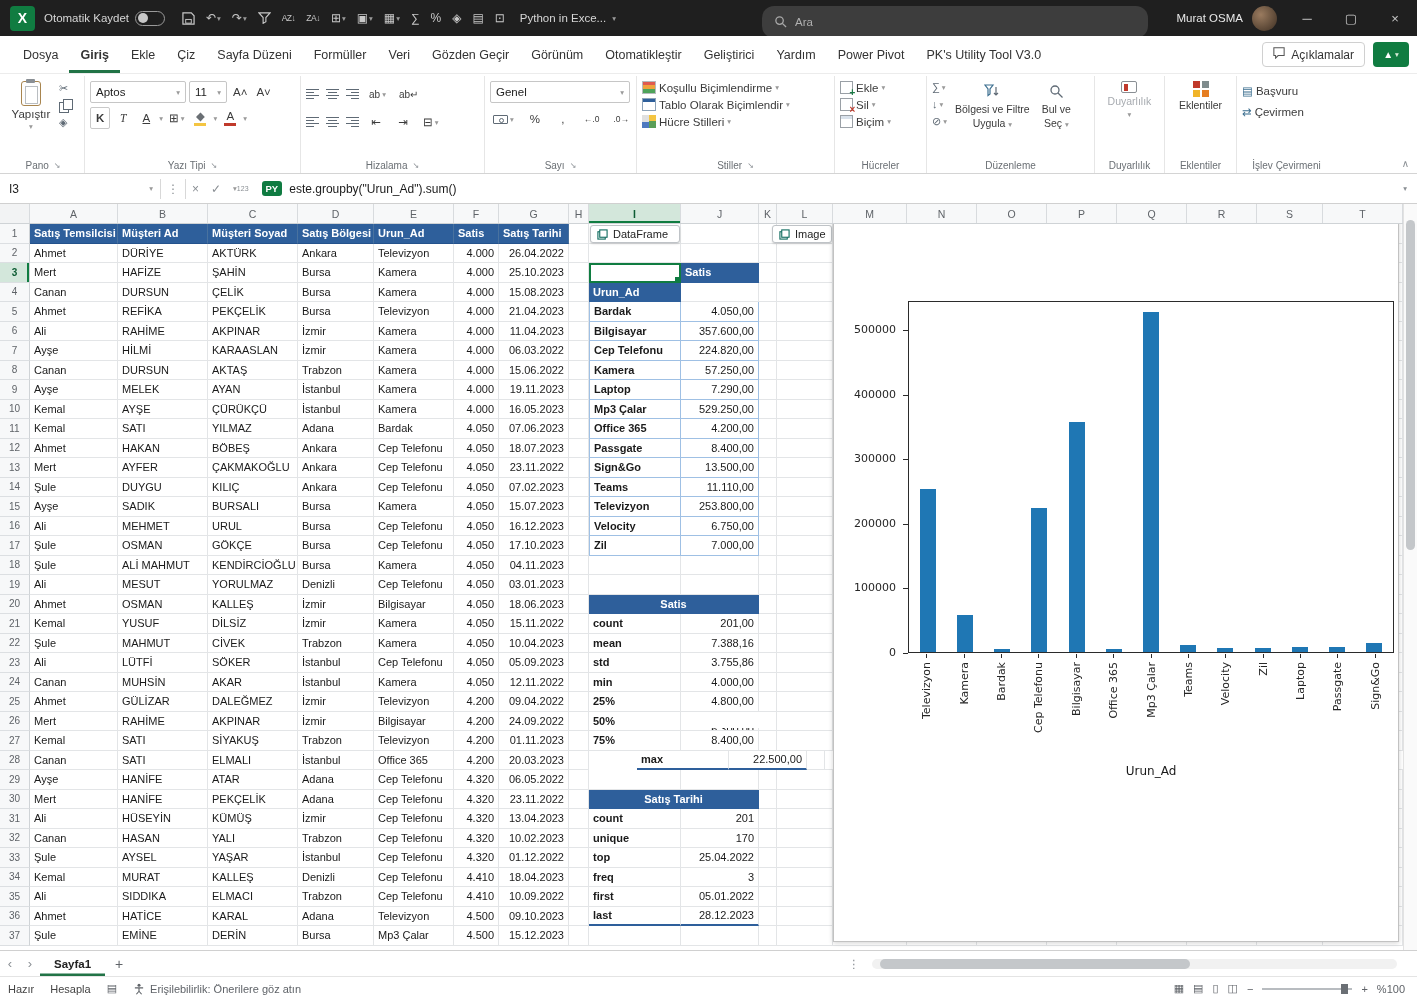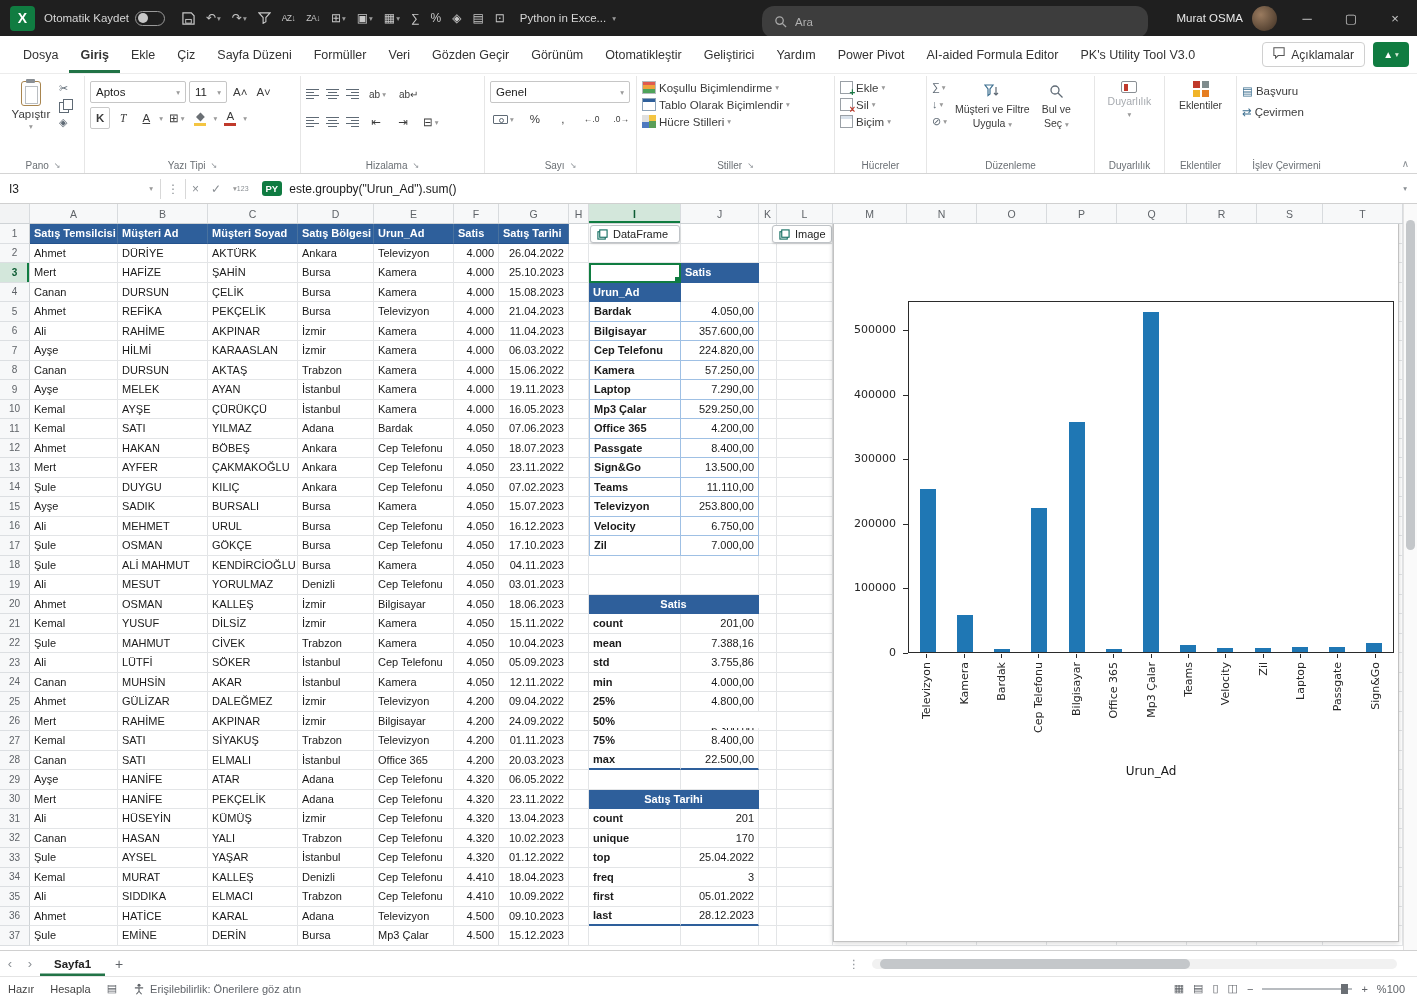--- a/index.html
+++ b/index.html
@@ -240,21 +240,20 @@
         <div class="rtab">Çiz</div>
         <div class="rtab">Sayfa Düzeni</div>
         <div class="rtab">Formüller</div>
         <div class="rtab">Veri</div>
         <div class="rtab">Gözden Geçir</div>
         <div class="rtab">Görünüm</div>
         <div class="rtab">Otomatikleştir</div>
         <div class="rtab">Geliştirici</div>
         <div class="rtab">Yardım</div>
         <div class="rtab">Power Pivot</div>
-        <div class="rtab">AI-aided Formula Editor</div>
         <div class="rtab">PK's Utility Tool V3.0</div>
       </div>
     <div class="tabrow-right">
       <div class="comments-btn">
         <span><svg width="12" height="12" viewBox="0 0 14 14">
               <path d="M1 1h12v9H6l-3 3v-3H1z" fill="none" stroke="#555" stroke-width="1.2"></path>
             </svg></span>
         <span>Açıklamalar</span>
       </div>
       <div class="share-btn">
@@ -472,21 +471,21 @@
           <span class="qi">
               <span>⊘</span>
               <span class="caret">▾</span>
             </span>
         </div>
         <div class="bigbtn">
           <span><svg width="16" height="15" viewBox="0 0 16 15">
                 <path d="M1 1h8l-3 4v5l-2 1.6V5z" fill="none" stroke="#3b6e8f" stroke-width="1.2"></path>
                 <path d="M12 3v8M10 9l2 2 2-2" fill="none" stroke="#5f6a75" stroke-width="1.2"></path>
               </svg></span>
-          <span>Müşteri ve Filtre</span>
+          <span>Bölgesi ve Filtre</span>
           <span><span>Uygula</span> <span class="caret">▾</span></span>
         </div>
         <div class="bigbtn">
           <span><svg width="15" height="15" viewBox="0 0 15 15">
                 <circle cx="6" cy="6" r="4" fill="none" stroke="#5f6a75" stroke-width="1.3"></circle>
                 <line x1="9" y1="9" x2="13.5" y2="13.5" stroke="#5f6a75" stroke-width="1.3"></line>
               </svg></span>
           <span>Bul ve</span>
           <span><span>Seç</span> <span class="caret">▾</span></span>
         </div>
@@ -1208,21 +1207,21 @@
           <div class="grow">
             <div class="rh">28</div>
             <div class="gc" style="width: 88px;">Canan</div>
             <div class="gc" style="width: 90px;">SATI</div>
             <div class="gc" style="width: 90px;">ELMALI</div>
             <div class="gc" style="width: 76px;">İstanbul</div>
             <div class="gc" style="width: 80px;">Office 365</div>
             <div class="gc num" style="width: 45px;">4.200</div>
             <div class="gc num" style="width: 70px;">20.03.2023</div>
             <div class="gc" style="width: 20px;"></div>
-            <div class="gc st-name st-last" style="width: 92px;">max</div>
+            <div class="gc st-name st-last" style="width: 92px; margin-left: 48px;">max</div>
             <div class="gc num st-last" style="width: 78px;">22.500,00</div>
             <div class="gc" style="width: 18px;"></div>
             <div class="gc" style="width: 56px;"></div>
             <div class="gc" style="width: 74px;"></div>
             <div class="gc" style="width: 70px;"></div>
             <div class="gc" style="width: 70px;"></div>
             <div class="gc" style="width: 70px;"></div>
             <div class="gc" style="width: 70px;"></div>
             <div class="gc" style="width: 70px;"></div>
             <div class="gc" style="width: 66px;"></div>

